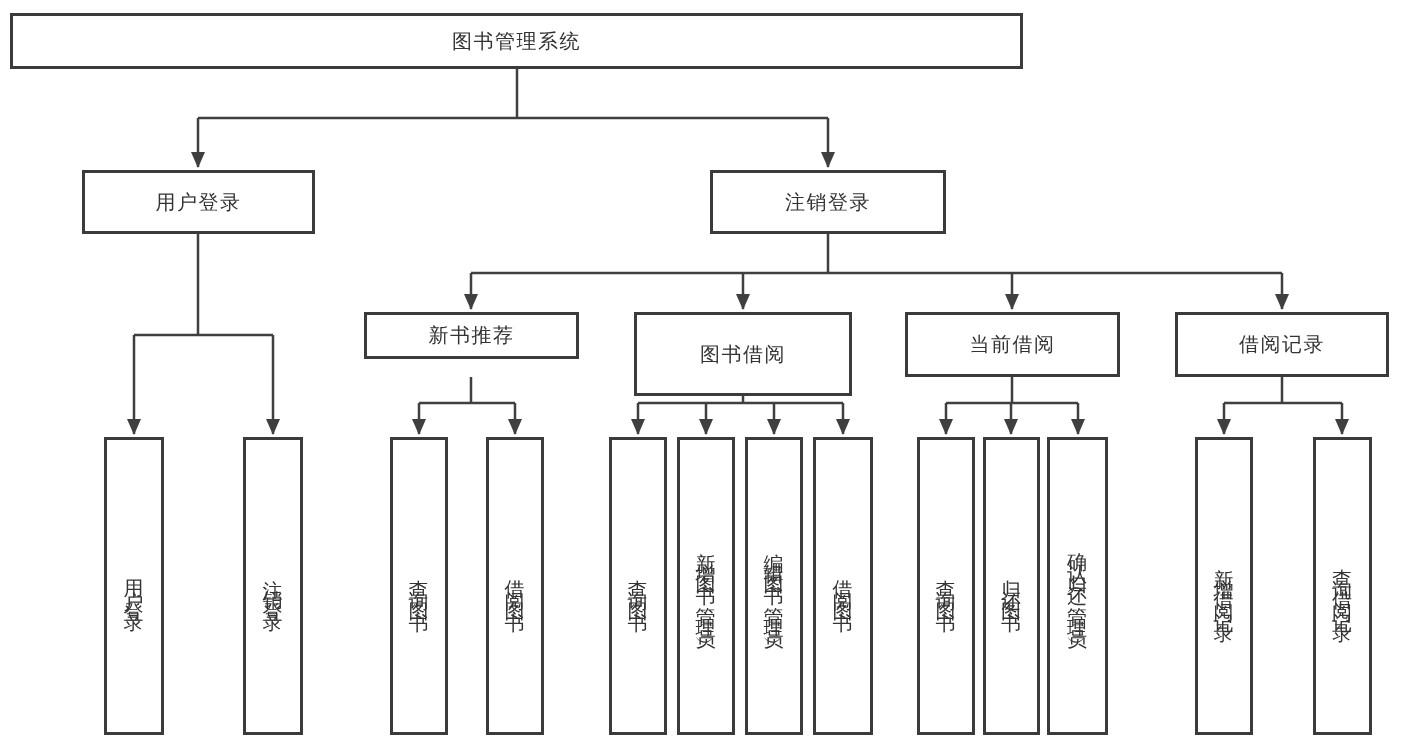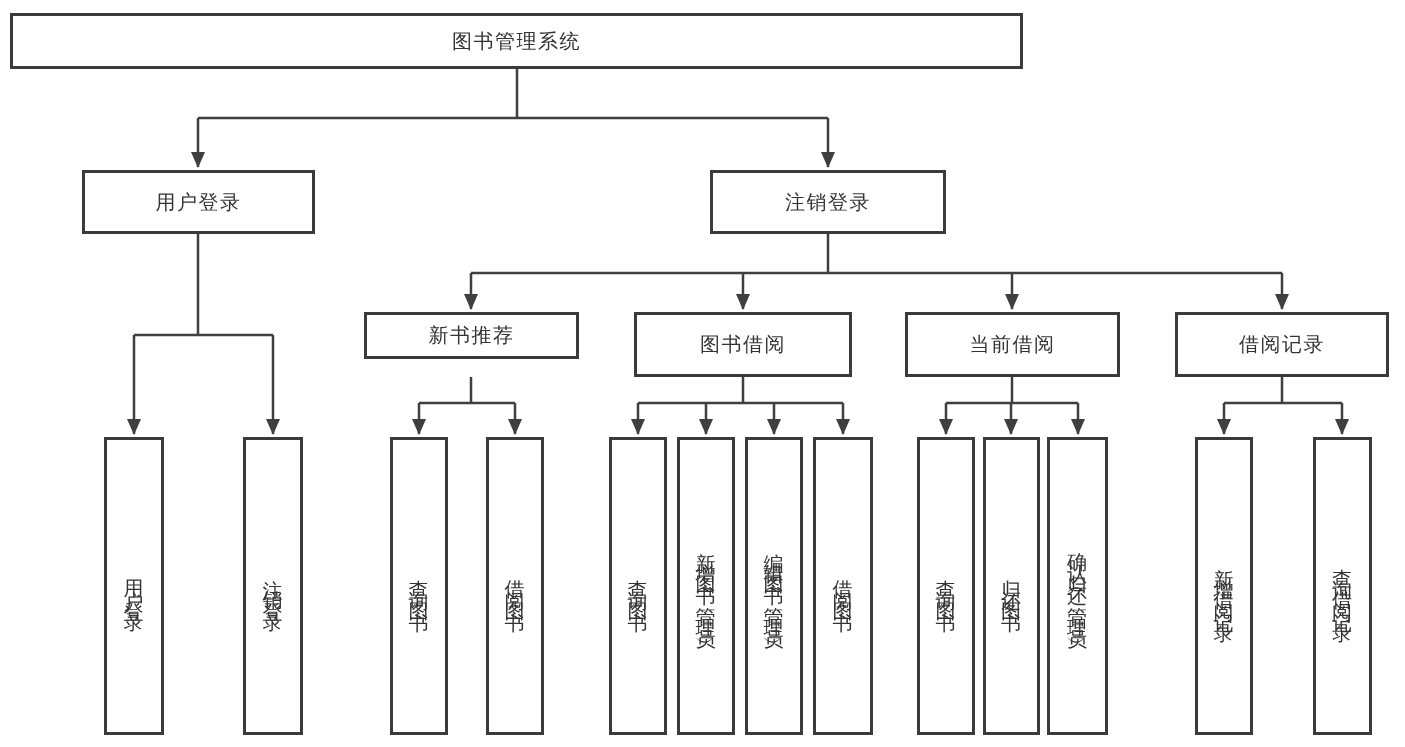--- a/index.html
+++ b/index.html
@@ -105,21 +105,21 @@
   <div class="node h" style="left:82px;top:170px;width:233px;height:64px">
     <span>用户登录</span>
   </div>
   <div class="node h" style="left:710px;top:170px;width:236px;height:64px">
     <span>注销登录</span>
   </div>
 
   <div class="node h" style="left:364px;top:312px;width:215px;height:47px">
     <span>新书推荐</span>
   </div>
-  <div class="node h" style="left:634px;top:312px;width:218px;height:65px">
+  <div class="node h" style="left:634px;top:312px;width:218px;height:84px">
     <span>图书借阅</span>
   </div>
   <div class="node h" style="left:905px;top:312px;width:215px;height:65px">
     <span>当前借阅</span>
   </div>
   <div class="node h" style="left:1175px;top:312px;width:214px;height:65px">
     <span>借阅记录</span>
   </div>
 
   <div class="node v" style="left:104px;top:437px;width:60px;height:298px">

